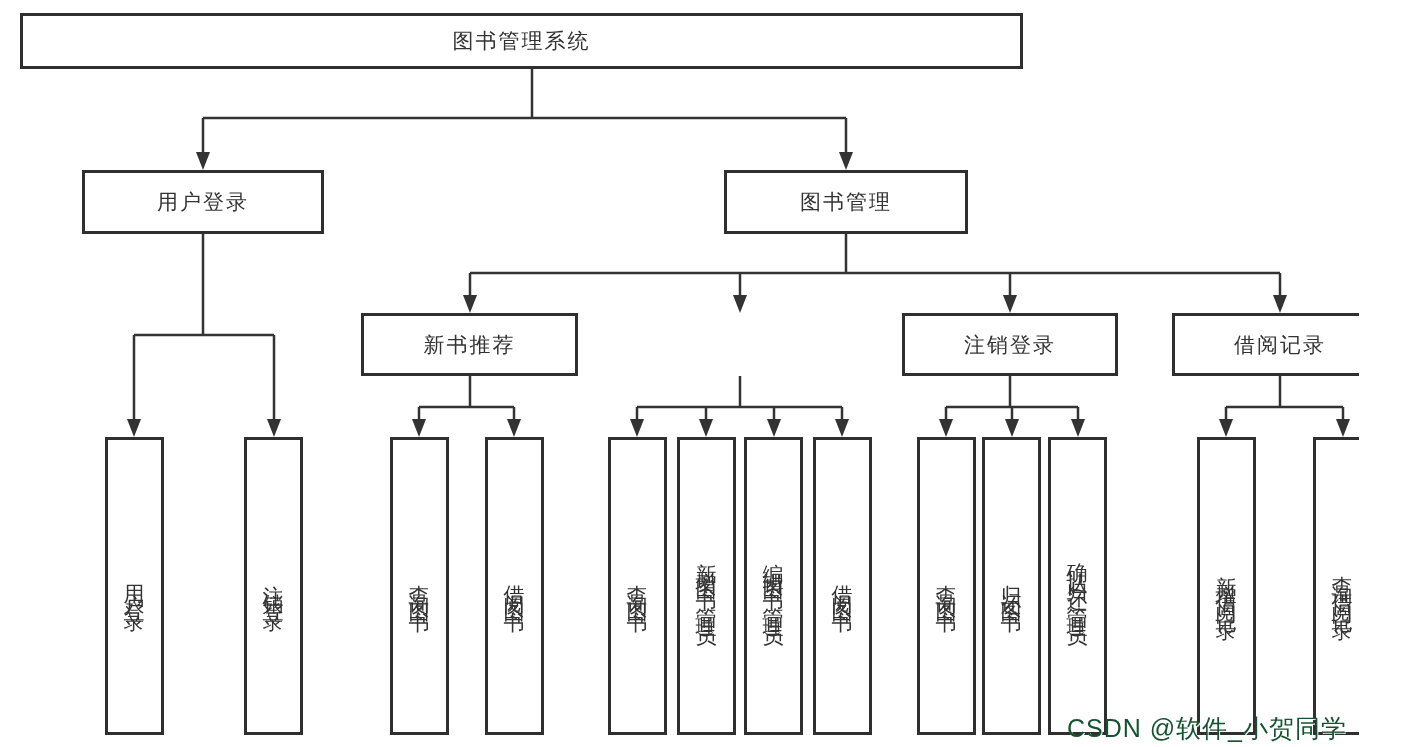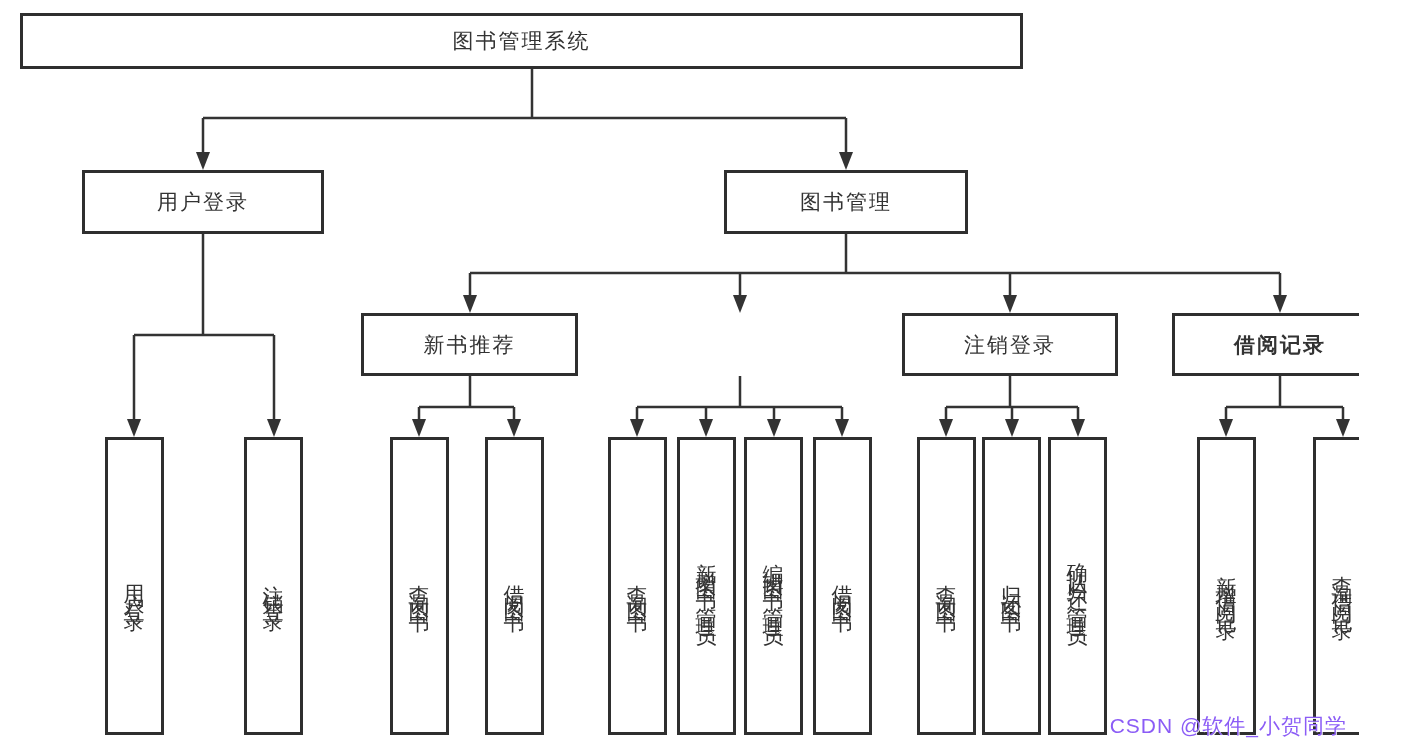--- a/index.html
+++ b/index.html
@@ -45,43 +45,43 @@
     line-height: 1;
     white-space: normal;
   }
   
   .n-root   { left: 20px;   top: 13px;  width: 1003px; height: 56px; }
   .n-login  { left: 82px;   top: 170px; width: 242px;  height: 64px; }
   .n-mgmt   { left: 724px;  top: 170px; width: 244px;  height: 64px; }
   .n-newbook{ left: 361px;  top: 313px; width: 217px;  height: 63px; text-align: center; }
   .n-borrow { left: 633px;  top: 313px; width: 215px;  height: 63px; }
   .n-current{ left: 902px;  top: 313px; width: 216px;  height: 63px; }
-  .n-records{ left: 1172px; top: 313px; width: 216px;  height: 63px; font-weight: bold; }
+  .n-records{ left: 1172px; top: 313px; width: 216px;  height: 63px; }
 
   .lf { top: 437px; height: 298px; width: 59px; }
   .lf-ul1 { left: 105px; }
   .lf-ul2 { left: 244px; }
   .lf-nb1 { left: 390px; }
   .lf-nb2 { left: 485px; }
   .lf-bb1 { left: 608px; }
   .lf-bb2 { left: 677px; }
   .lf-bb3 { left: 744px; }
   .lf-bb4 { left: 813px; }
   .lf-cb1 { left: 917px; }
   .lf-cb2 { left: 982px; }
   .lf-cb3 { left: 1048px; }
   .lf-br1 { left: 1197px; }
   .lf-br2 { left: 1313px; }
 
   #watermark {
     position: absolute;
     right: 12px;
     top: 712px;
-    font-size: 21px;
-    color: #8b5cf6;
+    font-size: 25px;
+    color: #14532d;
     letter-spacing: 1px;
     text-shadow: 1px 1px 0 rgba(255,255,255,0.9);
     z-index: 5;
     white-space: nowrap;
   }
 </style>
 </head>
 <body>
 
 <div id="canvas">

